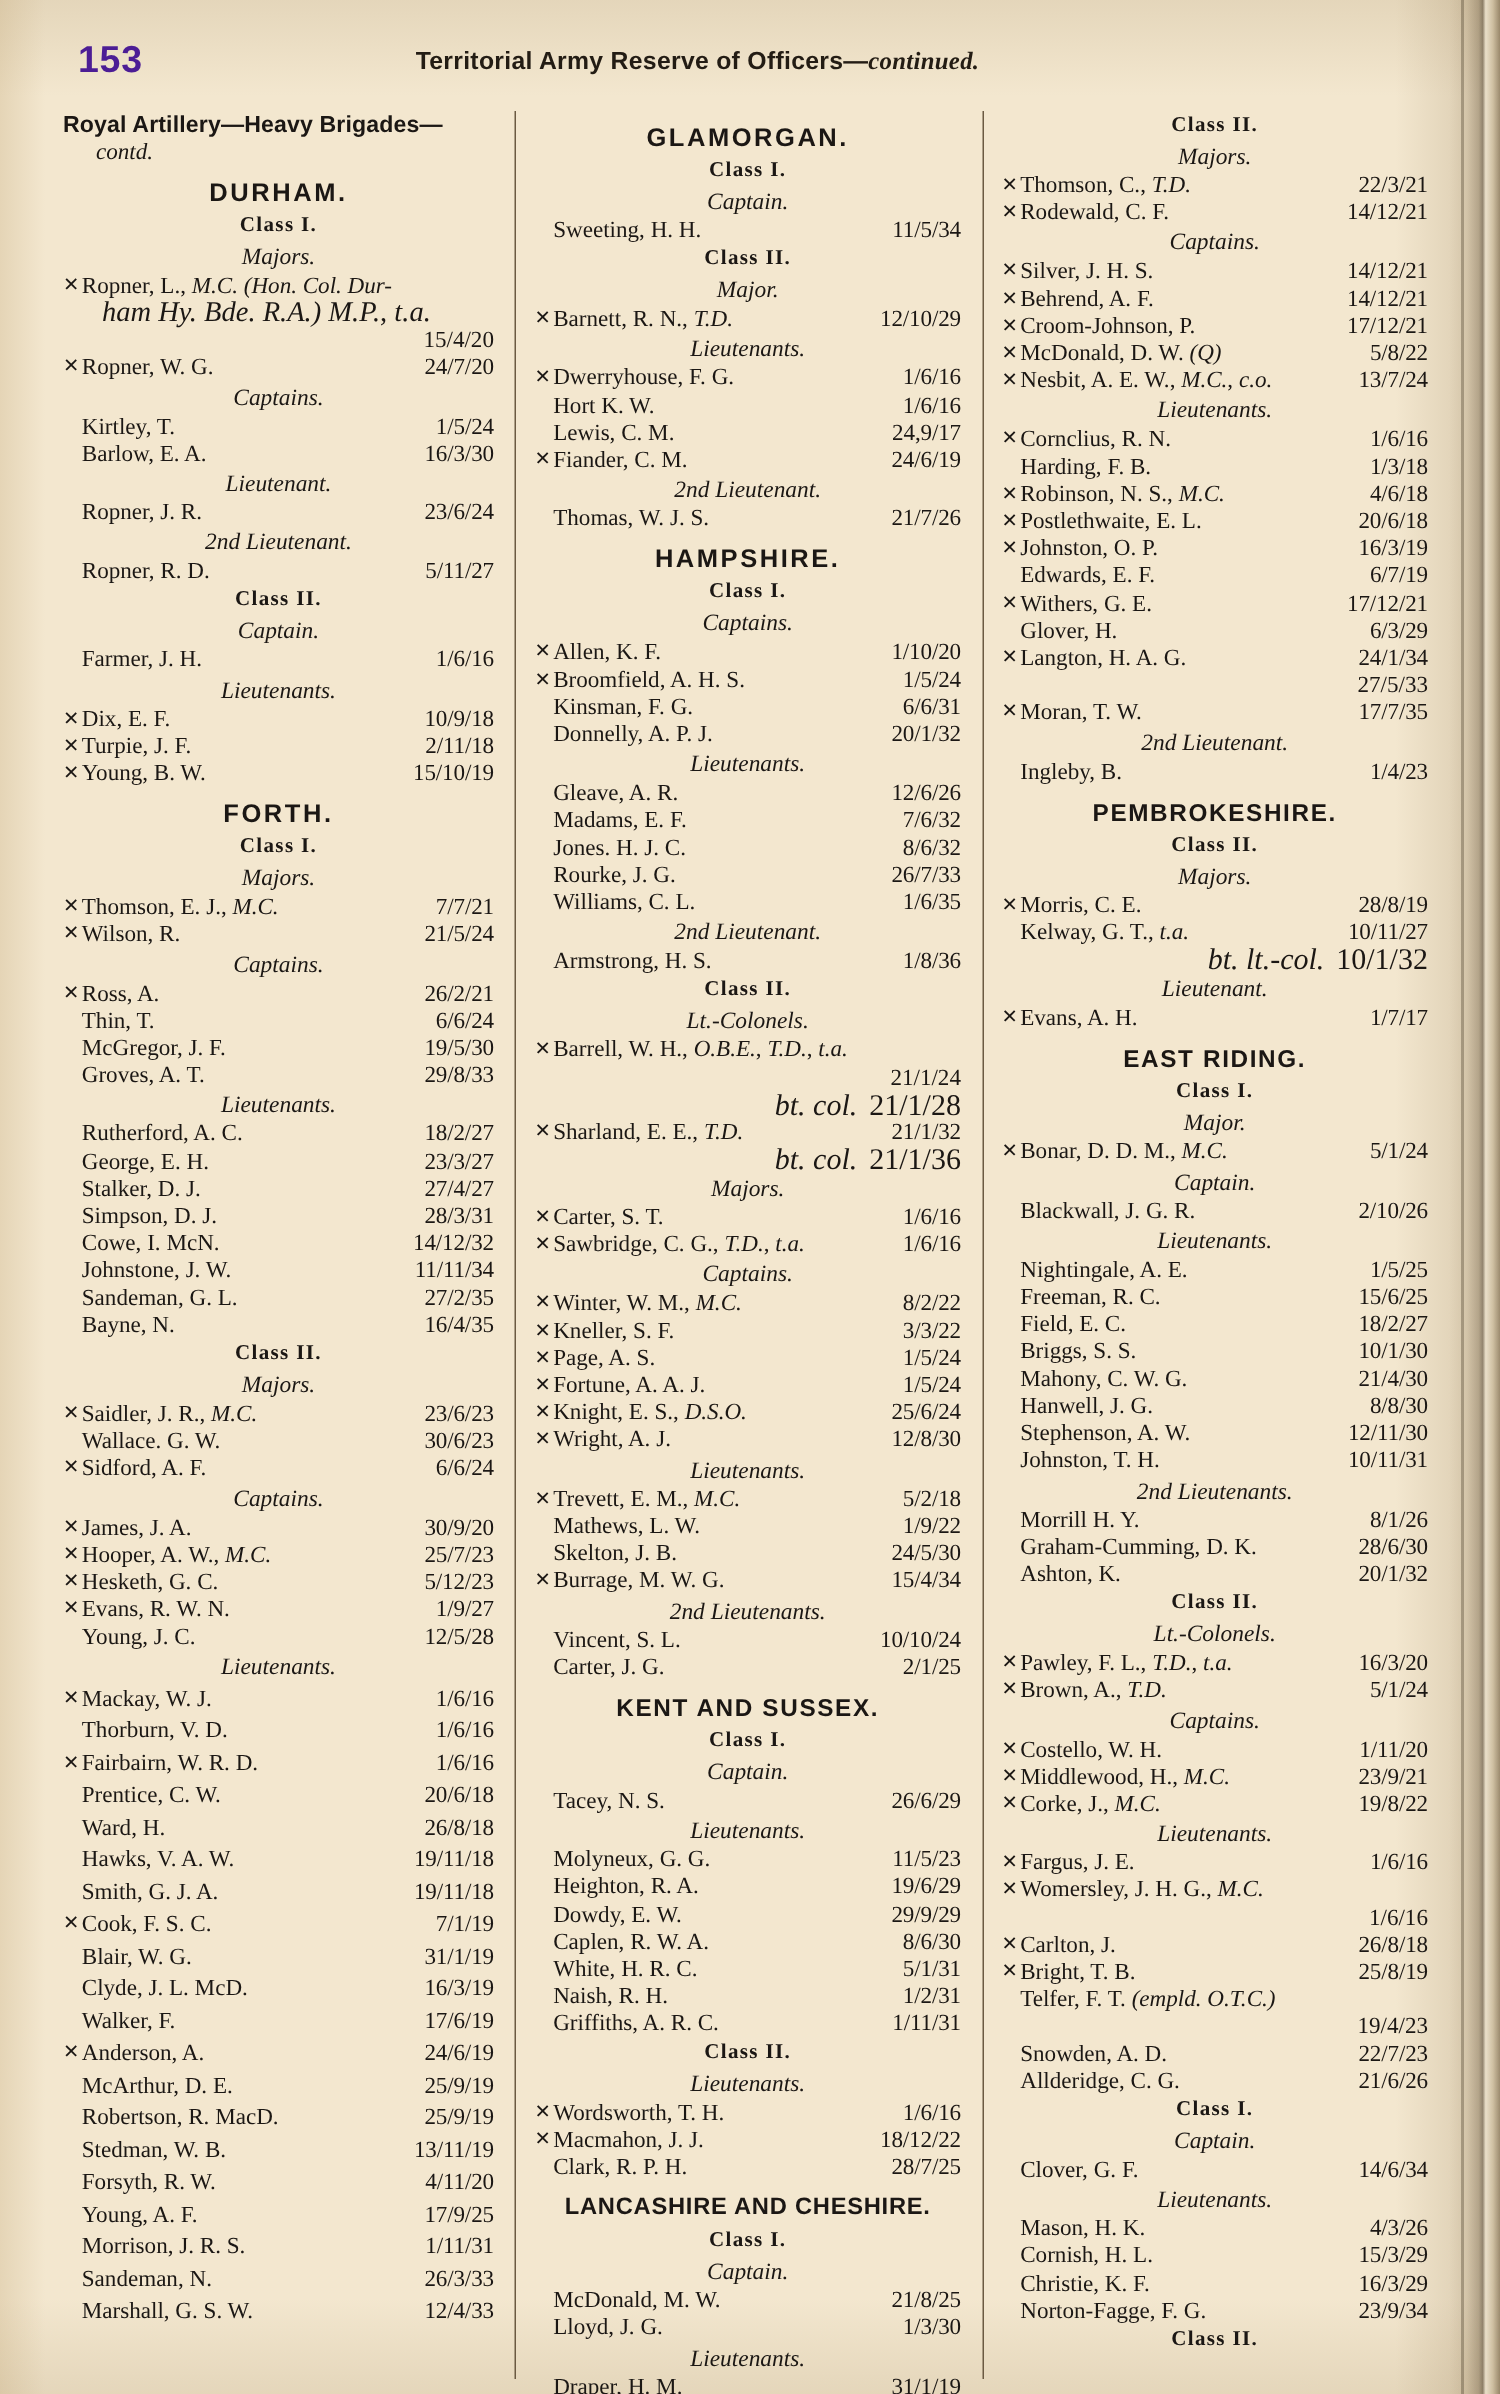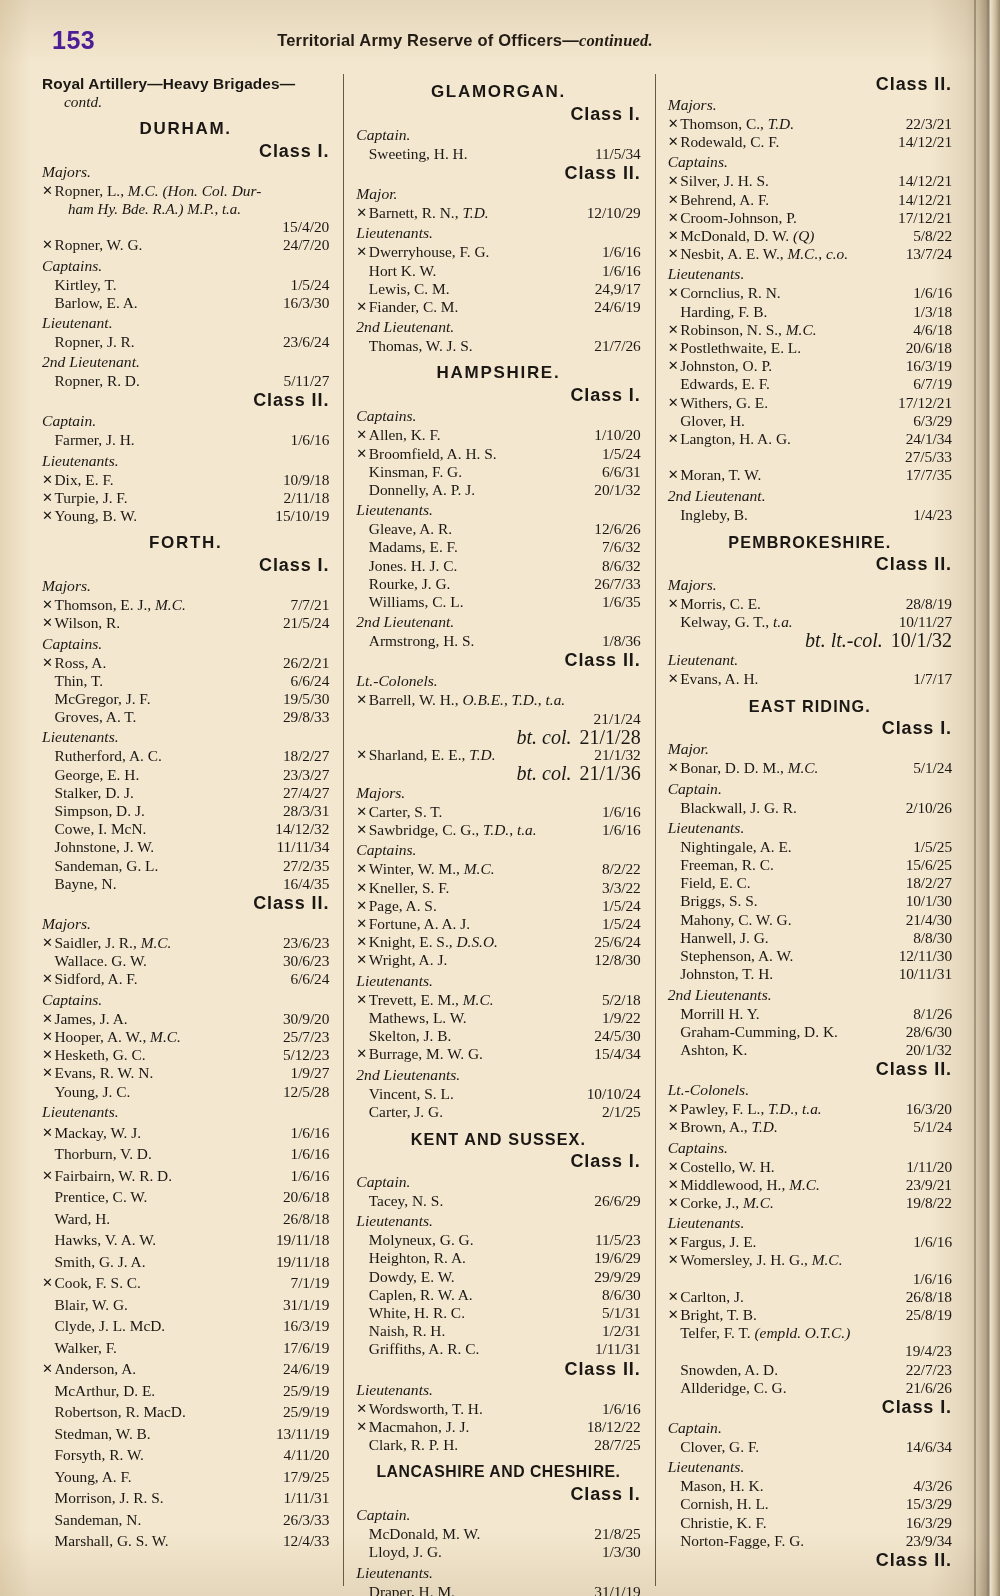--- a/index.html
+++ b/index.html
@@ -104,35 +104,35 @@
   }
   .unit{  
     text-align:center;
     font-family:"Liberation Sans", sans-serif;
     font-weight:700;font-size:17px;letter-spacing:1.7px;
     line-height:24px;margin-top:6px;
   }
   .unit.wide{letter-spacing:1.1px;font-size:16.2px;}
   .unit.xwide{letter-spacing:.5px;font-size:15.8px;}
   .cls{  
-    text-align:right;
-    font-family:Liberation Sans, sans-serif;
-    font-weight:700;font-size:18px;letter-spacing:.9px;
+    text-align:center;
+    font-family:Liberation Serif, serif;
+    font-weight:700;font-size:14px;letter-spacing:.9px;
     line-height:20px;
   }
   .rank{ 
-    text-align:left;font-style:italic;font-size:15.6px;line-height:21px;
+    text-align:center;font-style:italic;font-size:15.6px;line-height:21px;
   }
   .sub{ 
     display:flex;justify-content:flex-end;font-size:20px;line-height:18px;
   }
   .sub .lbl{font-style:italic;padding-right:8px;}
   .dateonly{text-align:right;font-size:15.4px;line-height:18.2px;}
   .cont2{ 
-    padding-left:26px;font-size:15px;line-height:18px;
+    padding-left:26px;font-size:19px;line-height:18px;
   }
 </style>
 </head>
 <body>
 
 <div class="paper"></div>
 
 <div class="sheet">
 
   <div class="pagehead">

